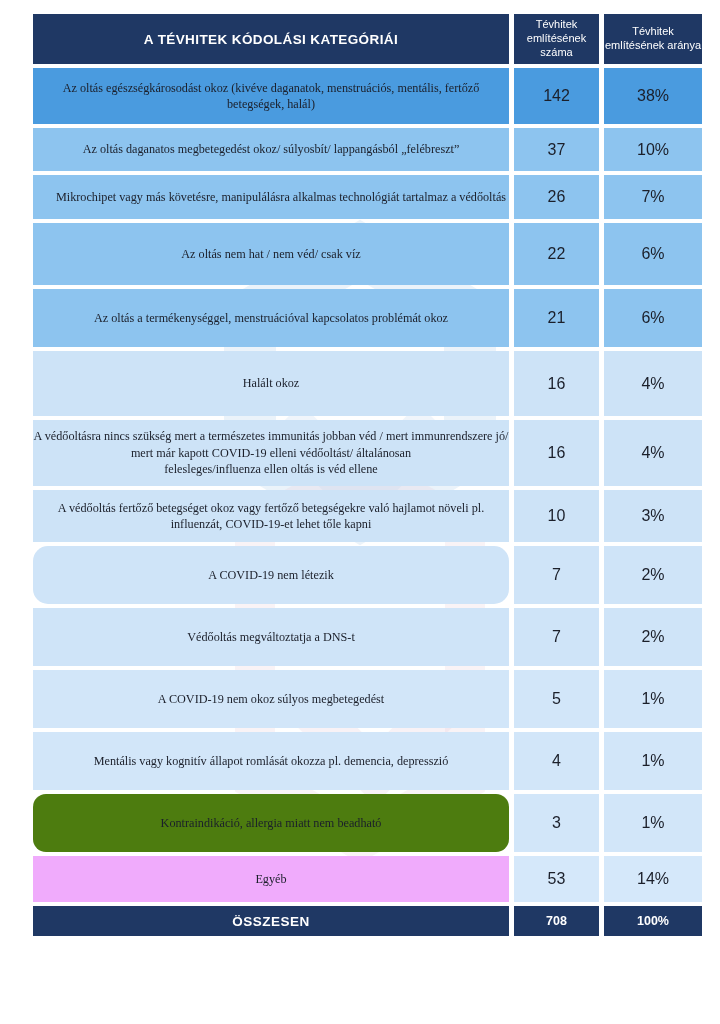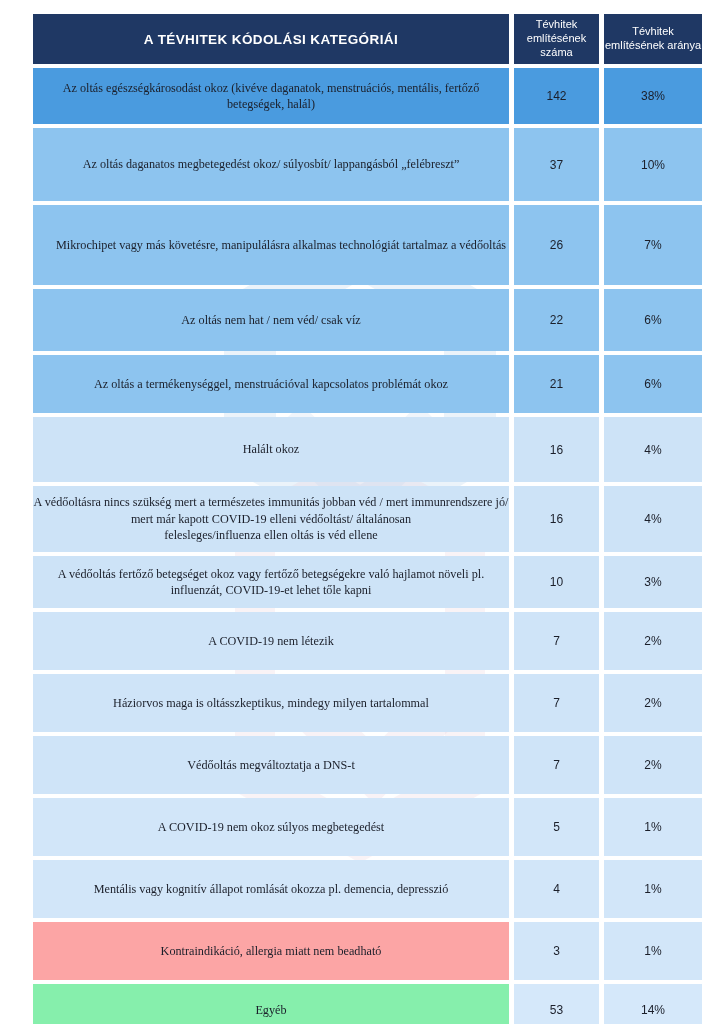--- a/index.html
+++ b/index.html
@@ -78,21 +78,21 @@
   .cat-cell {
     color: #1b1f2a;
     font-size: 12.2px;
     line-height: 1.35;
     padding: 6px 14px;
     box-sizing: border-box;
     font-family: Liberation Serif, serif;
   }
   .num-cell {
     color: #1b1f2a;
-    font-size: 12px;
+    font-size: 16px;
     box-sizing: border-box;
   }
 
   
   .gap { width: 5px; background: transparent; padding: 0; }
 
   
   .tot-cell {
     background: #1f3864;
     color: #ffffff;
@@ -149,28 +149,28 @@
 
     <tbody id="table-body">
         <tr>
           <td class="cat-cell" style="background: rgb(74, 155, 223); height: 56px; white-space: pre-line;">Az oltás egészségkárosodást okoz (kivéve daganatok, menstruációs, mentális, fertőző betegségek, halál)</td>
           <td class="gap"></td>
           <td class="num-cell" style="background: rgb(74, 155, 223);">142</td>
           <td class="gap"></td>
           <td class="num-cell" style="background: rgb(74, 155, 223);">38%</td>
         </tr>
         <tr>
-          <td class="cat-cell" style="background: rgb(141, 196, 239); height: 73px; white-space: pre-line;">Az oltás daganatos megbetegedést okoz/ súlyosbít/ lappangásból „felébreszt”</td>
+          <td class="cat-cell" style="background: rgb(141, 196, 239); height: 43px; white-space: pre-line;">Az oltás daganatos megbetegedést okoz/ súlyosbít/ lappangásból „felébreszt”</td>
           <td class="gap"></td>
           <td class="num-cell" style="background: rgb(141, 196, 239);">37</td>
           <td class="gap"></td>
           <td class="num-cell" style="background: rgb(141, 196, 239);">10%</td>
         </tr>
         <tr>
-          <td class="cat-cell" style="background: rgb(141, 196, 239); height: 80px; white-space: pre-line; padding-left: 20px;">Mikrochipet vagy más követésre, manipulálásra alkalmas technológiát tartalmaz a védőoltás</td>
+          <td class="cat-cell" style="background: rgb(141, 196, 239); height: 44px; white-space: pre-line; padding-left: 20px;">Mikrochipet vagy más követésre, manipulálásra alkalmas technológiát tartalmaz a védőoltás</td>
           <td class="gap"></td>
           <td class="num-cell" style="background: rgb(141, 196, 239);">26</td>
           <td class="gap"></td>
           <td class="num-cell" style="background: rgb(141, 196, 239);">7%</td>
         </tr>
         <tr>
           <td class="cat-cell" style="background: rgb(141, 196, 239); height: 62px; white-space: pre-line;">Az oltás nem hat / nem véd/ csak víz</td>
           <td class="gap"></td>
           <td class="num-cell" style="background: rgb(141, 196, 239);">22</td>
           <td class="gap"></td>
@@ -199,63 +199,56 @@
           <td class="num-cell" style="background: rgb(205, 227, 247);">4%</td>
         </tr>
         <tr>
           <td class="cat-cell" style="background: rgb(205, 227, 247); height: 52px; white-space: pre-line;">A védőoltás fertőző betegséget okoz vagy fertőző betegségekre való hajlamot növeli pl. influenzát, COVID-19-et lehet tőle kapni</td>
           <td class="gap"></td>
           <td class="num-cell" style="background: rgb(205, 227, 247);">10</td>
           <td class="gap"></td>
           <td class="num-cell" style="background: rgb(205, 227, 247);">3%</td>
         </tr>
         <tr>
-          <td class="cat-cell" style="background: rgb(207, 228, 248); height: 58px; white-space: pre-line;">A COVID-19 nem létezik</td>
+          <td class="cat-cell" style="background: rgb(207, 228, 248); height: 58px; white-space: pre-line; border-radius: 15px;">A COVID-19 nem létezik</td>
           <td class="gap"></td>
           <td class="num-cell" style="background: rgb(207, 228, 248);">7</td>
           <td class="gap"></td>
           <td class="num-cell" style="background: rgb(207, 228, 248);">2%</td>
         </tr>
         <tr>
-          <td class="cat-cell" style="background: rgb(207, 228, 248); height: 58px; white-space: pre-line;">Háziorvos maga is oltásszkeptikus, mindegy milyen tartalommal</td>
+          <td class="cat-cell" style="background: rgb(207, 228, 248); height: 58px; white-space: pre-line;">Védőoltás megváltoztatja a DNS-t</td>
           <td class="gap"></td>
           <td class="num-cell" style="background: rgb(207, 228, 248);">7</td>
           <td class="gap"></td>
           <td class="num-cell" style="background: rgb(207, 228, 248);">2%</td>
         </tr>
         <tr>
-          <td class="cat-cell" style="background: rgb(207, 228, 248); height: 58px; white-space: pre-line;">Védőoltás megváltoztatja a DNS-t</td>
-          <td class="gap"></td>
-          <td class="num-cell" style="background: rgb(207, 228, 248);">7</td>
-          <td class="gap"></td>
-          <td class="num-cell" style="background: rgb(207, 228, 248);">2%</td>
-        </tr>
-        <tr>
           <td class="cat-cell" style="background: rgb(210, 230, 249); height: 58px; white-space: pre-line;">A COVID-19 nem okoz súlyos megbetegedést</td>
           <td class="gap"></td>
           <td class="num-cell" style="background: rgb(210, 230, 249);">5</td>
           <td class="gap"></td>
           <td class="num-cell" style="background: rgb(210, 230, 249);">1%</td>
         </tr>
         <tr>
           <td class="cat-cell" style="background: rgb(210, 230, 249); height: 58px; white-space: pre-line;">Mentális vagy kognitív állapot romlását okozza pl. demencia, depresszió</td>
           <td class="gap"></td>
           <td class="num-cell" style="background: rgb(210, 230, 249);">4</td>
           <td class="gap"></td>
           <td class="num-cell" style="background: rgb(210, 230, 249);">1%</td>
         </tr>
         <tr>
-          <td class="cat-cell" style="background: #fca5a5; height: 58px; white-space: pre-line;">Kontraindikáció, allergia miatt nem beadható</td>
+          <td class="cat-cell" style="background: #4d7c0f; height: 58px; white-space: pre-line; border-radius: 13px;">Kontraindikáció, allergia miatt nem beadható</td>
           <td class="gap"></td>
           <td class="num-cell" style="background: rgb(210, 230, 249);">3</td>
           <td class="gap"></td>
           <td class="num-cell" style="background: rgb(210, 230, 249);">1%</td>
         </tr>
         <tr>
-          <td class="cat-cell" style="background: #86efac; height: 52px; white-space: pre-line;">Egyéb</td>
+          <td class="cat-cell" style="background: #f0abfc; height: 46px; white-space: pre-line;">Egyéb</td>
           <td class="gap"></td>
           <td class="num-cell" style="background: rgb(213, 232, 250);">53</td>
           <td class="gap"></td>
           <td class="num-cell" style="background: rgb(213, 232, 250);">14%</td>
         </tr>
       </tbody>
 
     <tfoot>
       <tr>
         <td class="tot-cell tot-label">ÖSSZESEN</td>

